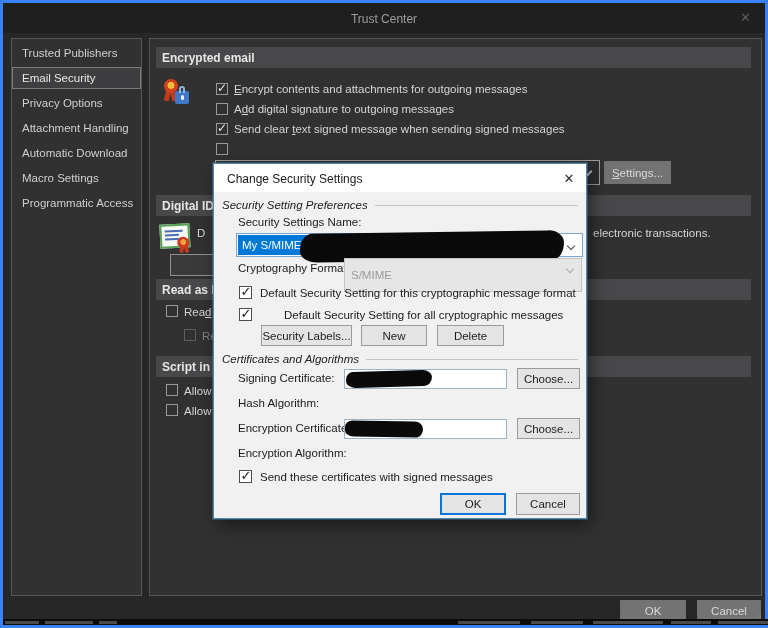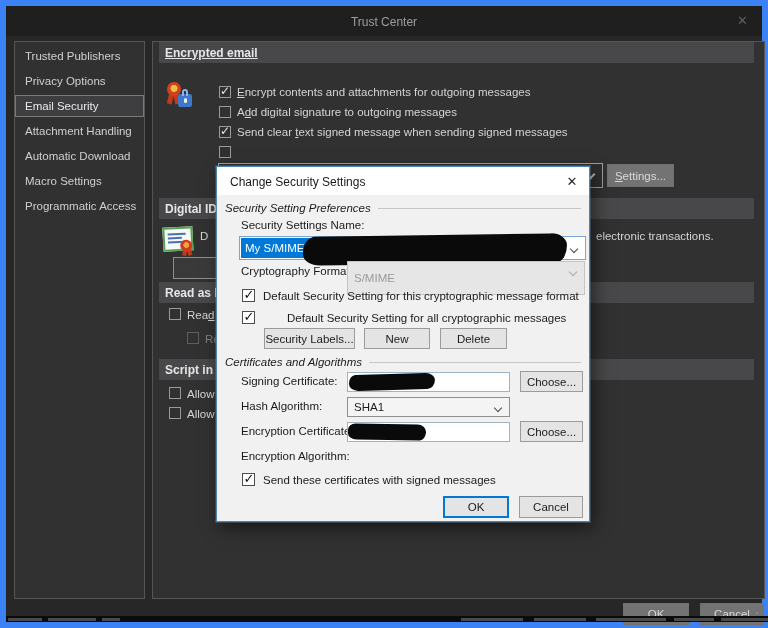--- a/index.html
+++ b/index.html
@@ -6,21 +6,21 @@
   html,body { width:768px; height:628px; }
   body {
     font-family:"Liberation Sans","DejaVu Sans",sans-serif;
     background:#262626; position:relative; overflow:hidden;
     -webkit-font-smoothing:antialiased;
   }
   .abs { position:absolute; }
   .nowrap { white-space:nowrap; }
 
   
-  .window { position:absolute; inset:0; background:#272727; border:6px solid #3b82f6; }
+  .window { position:absolute; inset:0; background:#272727; border:3px solid #3b82f6; }
   .titlebar { position:absolute; left:0; top:0; width:100%; height:30px; background:#1f1f1f; }
   .titlebar .title { position:absolute; left:0; right:0; top:9px; text-align:center;
     font-size:12px; color:#9d9d9d; }
   .titlebar .close { position:absolute; right:14px; top:7px; font-size:13px; color:#5f5f5f; cursor:default; }
 
   
   .panel { position:absolute; background:#313131; border:1px solid #555555; }
   .sidebar { left:8px; top:35px; width:131px; height:558px; }
   .content { left:146px; top:35px; width:613px; height:558px; }
 
@@ -121,43 +121,43 @@
 
   <div class="titlebar">
     <span class="title">Trust Center</span>
     <span class="close">✕</span>
   </div>
 
   <div class="panel sidebar">
     <div class="side-item">
         <span>Trusted Publishers</span>
       </div>
-    <div class="side-item">
-        <span>Privacy Options</span>
-      </div>
     <div class="side-item sel">
         <span>Email Security</span>
       </div>
     <div class="side-item">
+        <span>Privacy Options</span>
+      </div>
+    <div class="side-item">
         <span>Attachment Handling</span>
       </div>
     <div class="side-item">
         <span>Automatic Download</span>
       </div>
     <div class="side-item">
         <span>Macro Settings</span>
       </div>
     <div class="side-item">
         <span>Programmatic Access</span>
       </div>
   </div>
 
   <div class="panel content"></div>
 
-  <div class="hdrbar abs" style="left:153px; top:36px;text-decoration:underline;">
+  <div class="hdrbar abs" style="left:153px; top:44px;">
     <span>Encrypted email</span>
   </div>
 
   <div class="icon-encrypt">
     <span class="tail1"></span>
       <span class="tail2"></span>
     <span class="rosette"></span>
     <span class="lockbody"></span>
       <span class="shackle"></span>
       <span class="keyhole"></span>
@@ -269,24 +269,20 @@
       <span class="gtext">Certificates and Algorithms</span>
         <span class="gline"></span>
     </div>
 
     <span class="dlbl" style="left:24px; top:208px;">Signing Certificate:</span>
     <div class="tfield" style="left:130px; top:205px; width:163px; height:20px;"></div>
     <div class="blob" style="left:132px; top:207px; width:86px; height:16px; border-radius:10px 14px 12px 14px / 12px 10px 14px 10px; transform:rotate(-1.5deg);"></div>
     <div class="lbtn" style="left:303px; top:204px; width:63px; height:21px;">Choose...</div>
 
     <span class="dlbl" style="left:24px; top:233px;">Hash Algorithm:</span>
-    <div class="combo" style="left:130px; top:230px; width:163px; height:20px;">
-      <span>SHA1</span>
-      <span class="cchev"></span>
-    </div>
 
     <span class="dlbl" style="left:24px; top:258px;">Encryption Certificate:</span>
     <div class="tfield" style="left:130px; top:255px; width:163px; height:20px;"></div>
     <div class="blob" style="left:131px; top:257px; width:78px; height:16px; border-radius:12px 14px 10px 14px / 10px 12px 14px 10px; transform:rotate(1deg);"></div>
     <div class="lbtn" style="left:303px; top:254px; width:63px; height:21px;">Choose...</div>
 
     <span class="dlbl" style="left:24px; top:283px;">Encryption Algorithm:</span>
 
     <span class="cbl checked" style="left:25px; top:306px;"></span>
     <span class="dlbl" style="left:46px; top:307px;">Send these certificates with signed messages</span>

